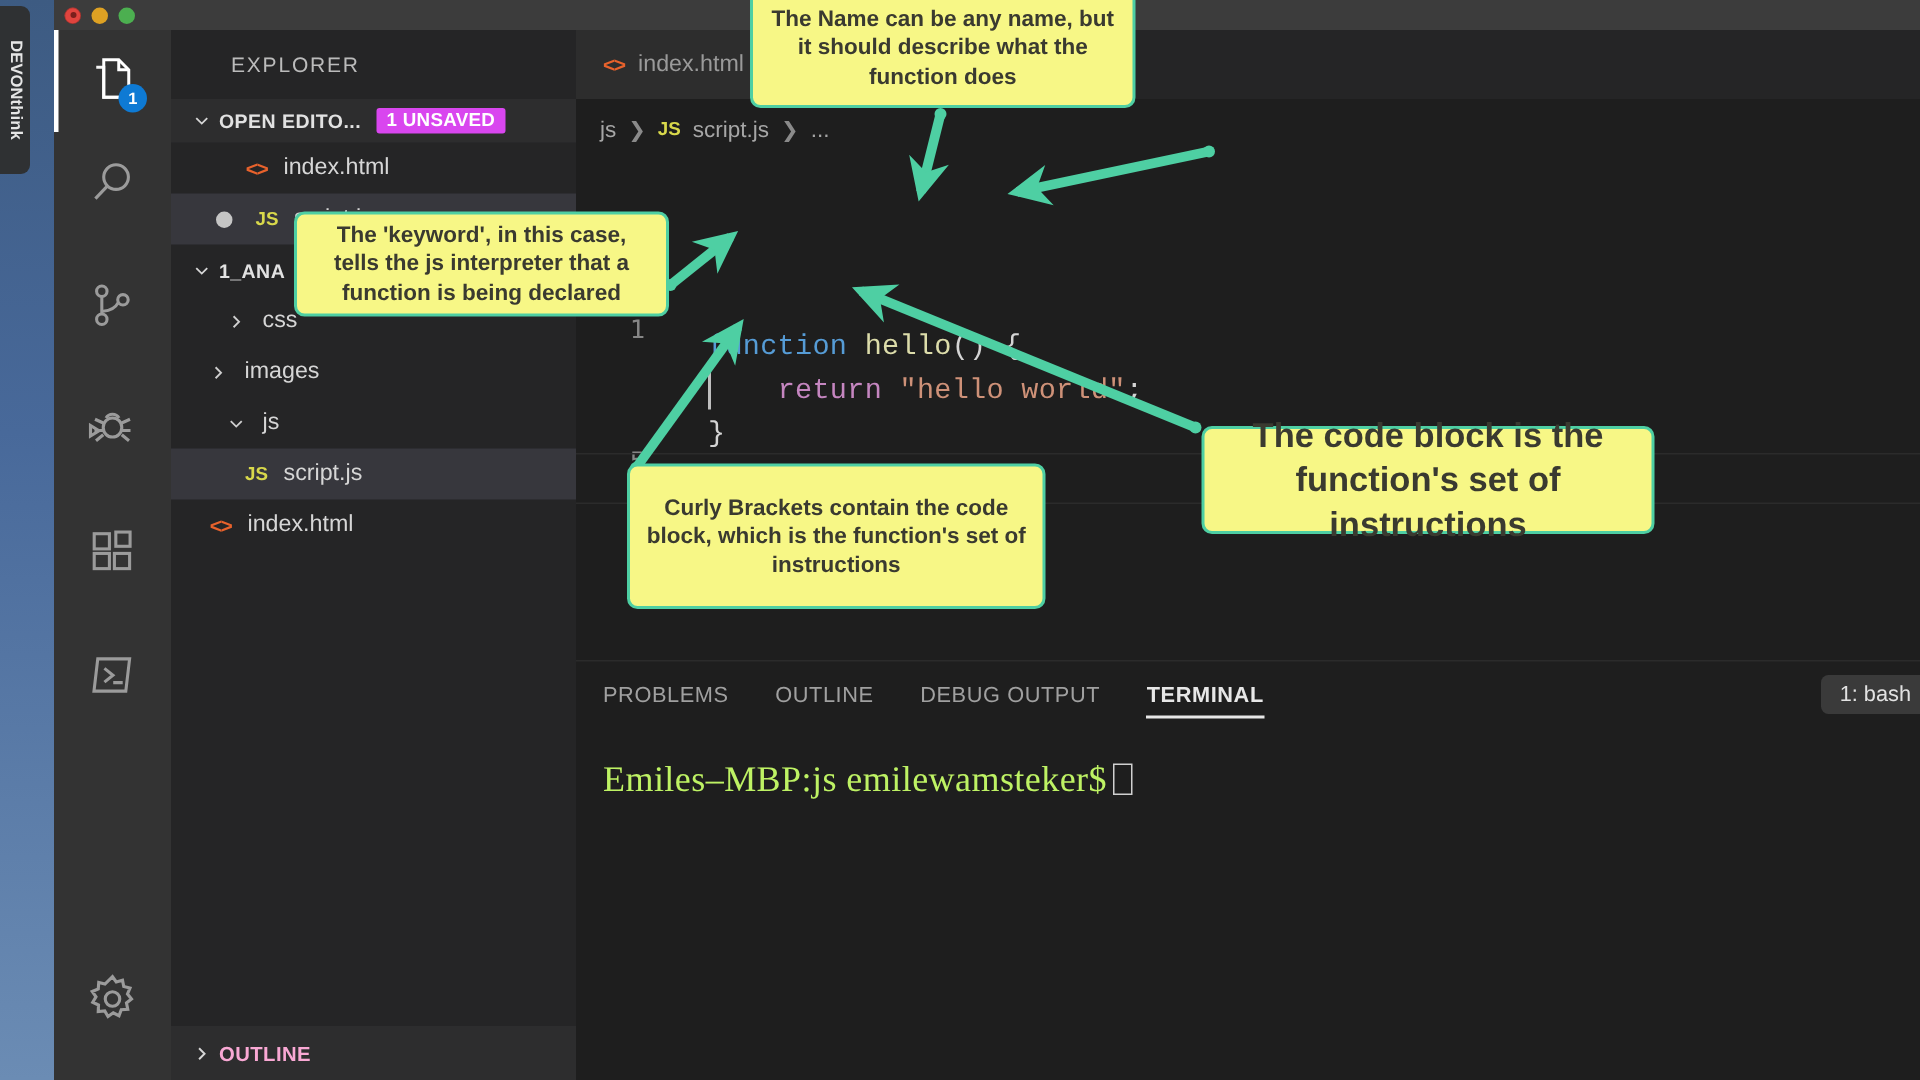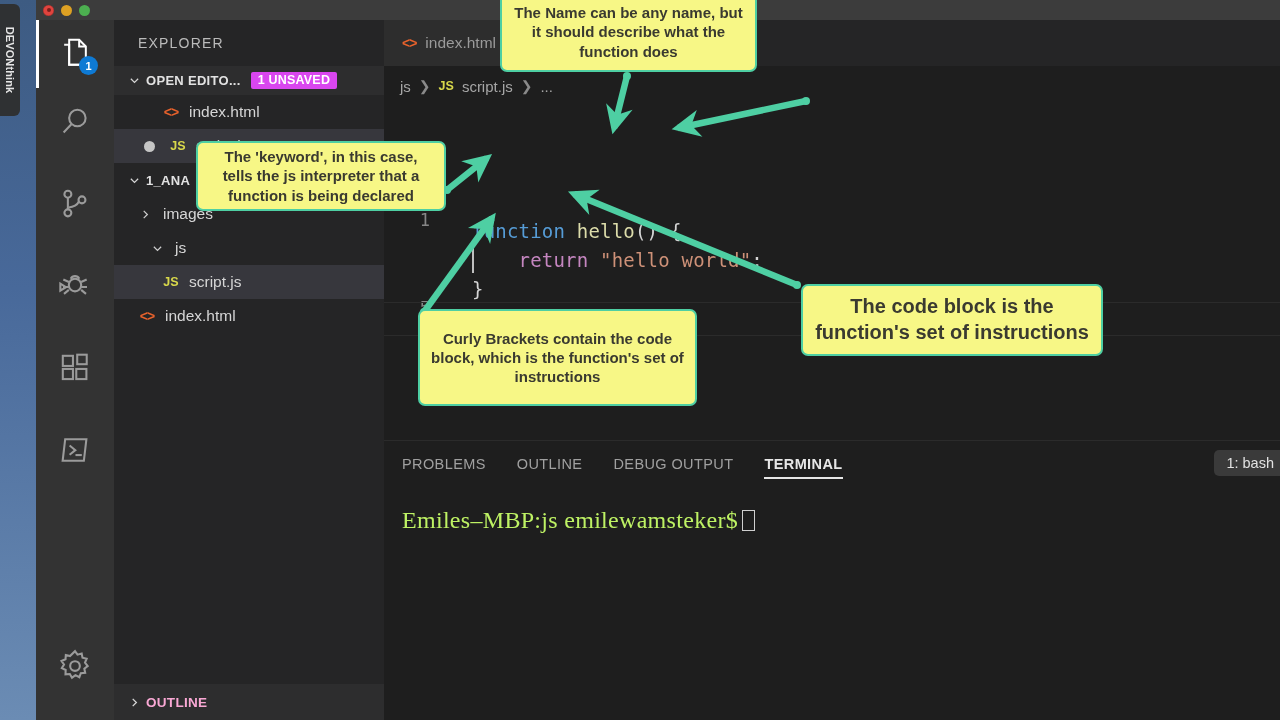--- a/index.html
+++ b/index.html
@@ -100,21 +100,21 @@
   }
 
   
   .sidebar {
     position: absolute; left: 78px; top: 20px;
     width: 270px; height: 700px;
     background: #252526;
   }
   .sb-title {
     height: 46px; display:flex; align-items:center;
-    padding-left: 24px;
+    padding-left: 40px;
     font-size: 14px; color: #bbbbbb;
     letter-spacing: 1.2px;
   }
   .sec-header {
     height: 29px;
     display: flex; align-items: center;
     padding-left: 12px;
     font-size: 13px; font-weight: bold;
     color: #e2e2e2;
     letter-spacing: .3px;
@@ -195,20 +195,21 @@
     position: absolute;
     width: 46px; text-align: right;
     color: #868686;
     font-size: 17px;
   }
   .code-line {
     position: absolute;
     left: 88px;
     white-space: pre;
     letter-spacing: 0.2px;
+    font-family: Liberation Mono, monospace;
   }
   .k-kw { color: #569cd6; }
   .k-fn { color: #dcdcaa; }
   .k-plain { color: #d4d4d4; }
   .k-ret { color: #c586c0; }
   .k-str { color: #ce9178; }
   .cursor {
     position: absolute;
     width: 2px; height: 26px;
     background: #bfbfbf;
@@ -393,20 +394,28 @@
 
       <div class="sec-header plain" style="height:34px">
         <span class="chev">
           <svg width="13" height="13" viewBox="0 0 16 16" fill="none" stroke="#d6d6d6" stroke-width="1.5">
               <path d="M3.5 5.8 8 10.3l4.5-4.5"></path>
             </svg>
         </span>
         <span>1_ANA</span>
       </div>
 
+      <div class="row" style="padding-left:32px">
+        <span class="ficon">
+          <svg width="13" height="13" viewBox="0 0 16 16" fill="none" stroke="#cfcfcf" stroke-width="1.5">
+              <path d="M5.8 3.5 10.3 8l-4.5 4.5"></path>
+            </svg>
+        </span>
+        <span>css</span>
+      </div>
 
       <div class="row" style="padding-left:20px">
         <span class="ficon">
           <svg width="13" height="13" viewBox="0 0 16 16" fill="none" stroke="#cfcfcf" stroke-width="1.5">
               <path d="M5.8 3.5 10.3 8l-4.5 4.5"></path>
             </svg>
         </span>
         <span>images</span>
       </div>
 
@@ -512,17 +521,17 @@
       </g>
     </svg>
 
     <div class="anno" style="left:500px; top:-8px; width:257px; height:80px; display:flex; align-items:center; justify-content:center;">The Name can be any name, but it should describe what the function does</div>
 
 
     <div class="anno" style="left:196px; top:141px; width:250px; height:70px; display:flex; align-items:center; justify-content:center;">The 'keyword', in this case, tells the js interpreter that a function is being declared</div>
 
     <div class="anno" style="left:418px; top:309px; width:279px; height:97px; display:flex; align-items:center; justify-content:center;">Curly Brackets contain the code block, which is the function's set of instructions</div>
 
-    <div class="anno" style="left:801px; top:284px; width:302px; height:72px; font-size:20px; display:flex; align-items:center; justify-content:center;">The code block is the function's set  of instructions</div>
+    <div class="anno" style="left:801px; top:284px; width:302px; height:72px; font-size:23px; display:flex; align-items:center; justify-content:center;">The code block is the function's set  of instructions</div>
 
   </div>
 
 </div>
 
 </body></html>

